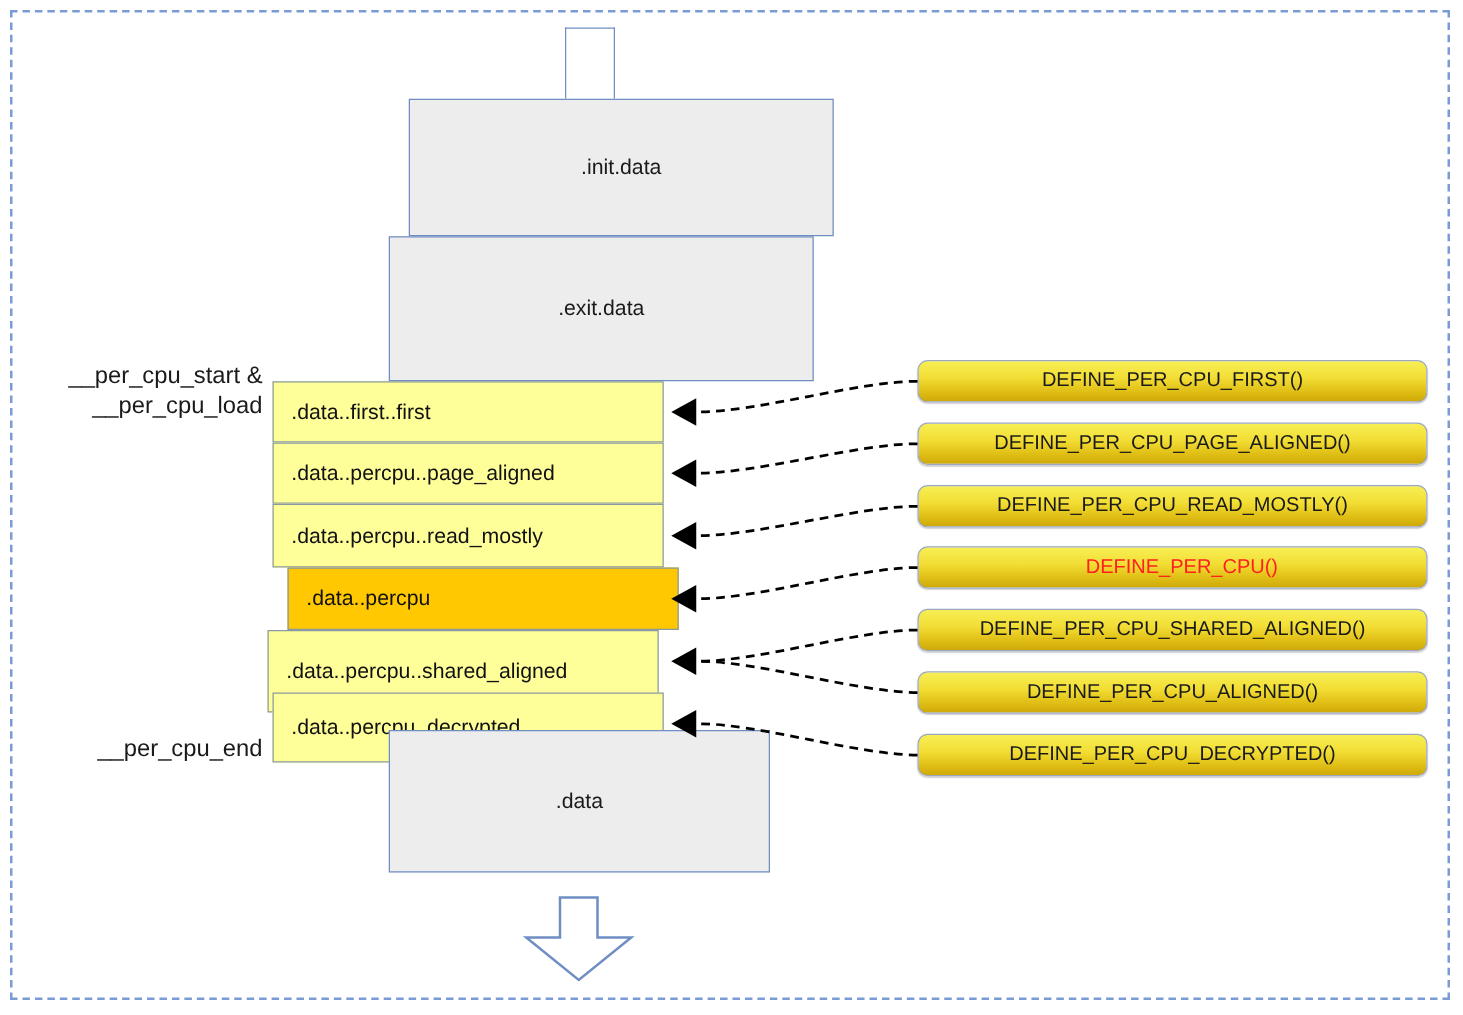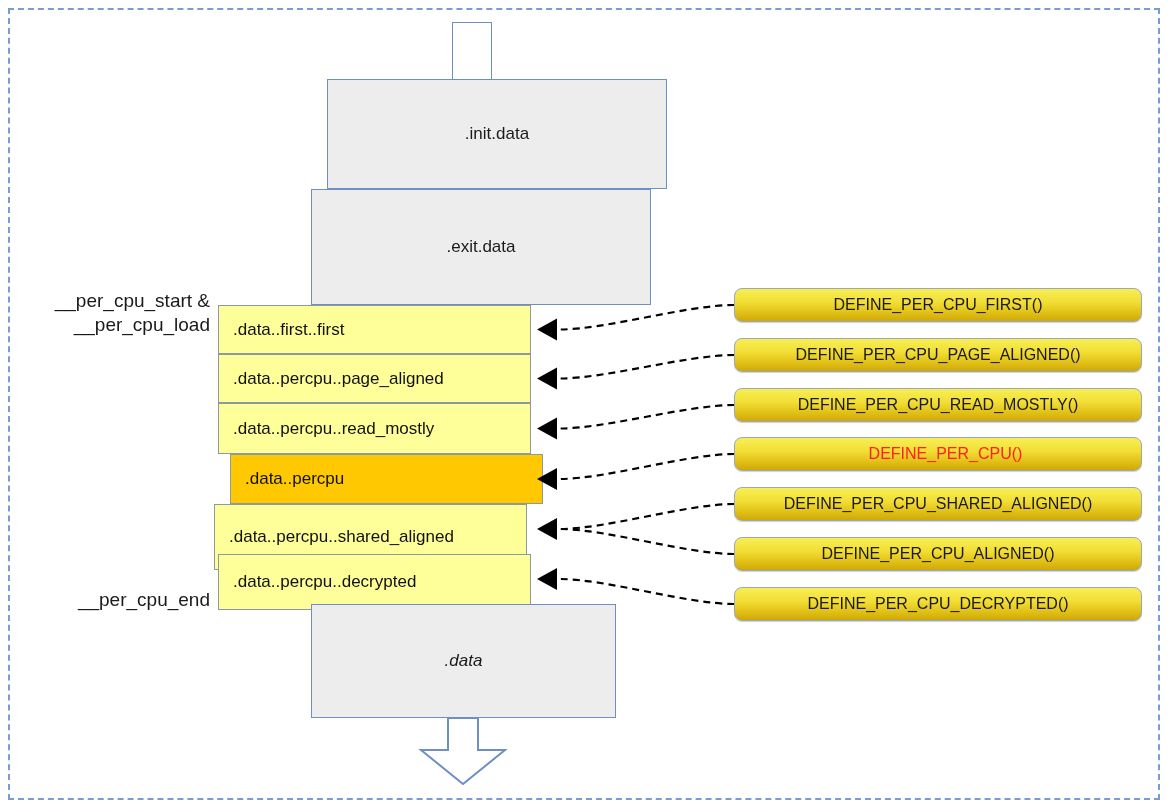--- a/index.html
+++ b/index.html
@@ -60,21 +60,21 @@
   <div id="memcol">
       <div class="node neck" style="left: 452px; top: 22px; width: 40px; height: 57px;"></div>
       <div class="node seg-gray" style="left: 311px; top: 79px; width: 340px; height: 110px; margin-left: 16px;">.init.data</div>
       <div class="node seg-gray" style="left: 311px; top: 189px; width: 340px; height: 116px;">.exit.data</div>
       <div class="node seg-percpu seg-light" style="left: 218px; top: 305px; width: 313px; height: 49px;">.data..first..first</div>
       <div class="node seg-percpu seg-light" style="left: 218px; top: 354px; width: 313px; height: 49px;">.data..percpu..page_aligned</div>
       <div class="node seg-percpu seg-light" style="left: 218px; top: 403px; width: 313px; height: 51px; text-align: center;">.data..percpu..read_mostly</div>
       <div class="node seg-percpu seg-hl" style="left: 218px; top: 454px; width: 313px; height: 50px; margin-left: 12px;">.data..percpu</div>
       <div class="node seg-percpu seg-light" style="left: 214px; top: 504px; width: 313px; height: 66px;">.data..percpu..shared_aligned</div>
       <div class="node seg-percpu seg-light" style="left: 218px; top: 554px; width: 313px; height: 56px;">.data..percpu..decrypted</div>
-      <div class="node seg-gray" style="left: 311px; top: 604px; width: 305px; height: 114px; font-style: italic;">.data</div>
+      <div class="node seg-gray" style="left: 311px; top: 584px; width: 305px; height: 114px;">.data</div>
     </div>
 
   <div id="macros">
       <div class="macro" style="top: 288px;">DEFINE_PER_CPU_FIRST()</div>
       <div class="macro" style="top: 338px;">DEFINE_PER_CPU_PAGE_ALIGNED()</div>
       <div class="macro" style="top: 388px;">DEFINE_PER_CPU_READ_MOSTLY()</div>
       <div class="macro red" style="top: 437px;">DEFINE_PER_CPU()</div>
       <div class="macro" style="top: 487px;">DEFINE_PER_CPU_SHARED_ALIGNED()</div>
       <div class="macro" style="top: 537px;">DEFINE_PER_CPU_ALIGNED()</div>
       <div class="macro" style="top: 587px;">DEFINE_PER_CPU_DECRYPTED()</div>

